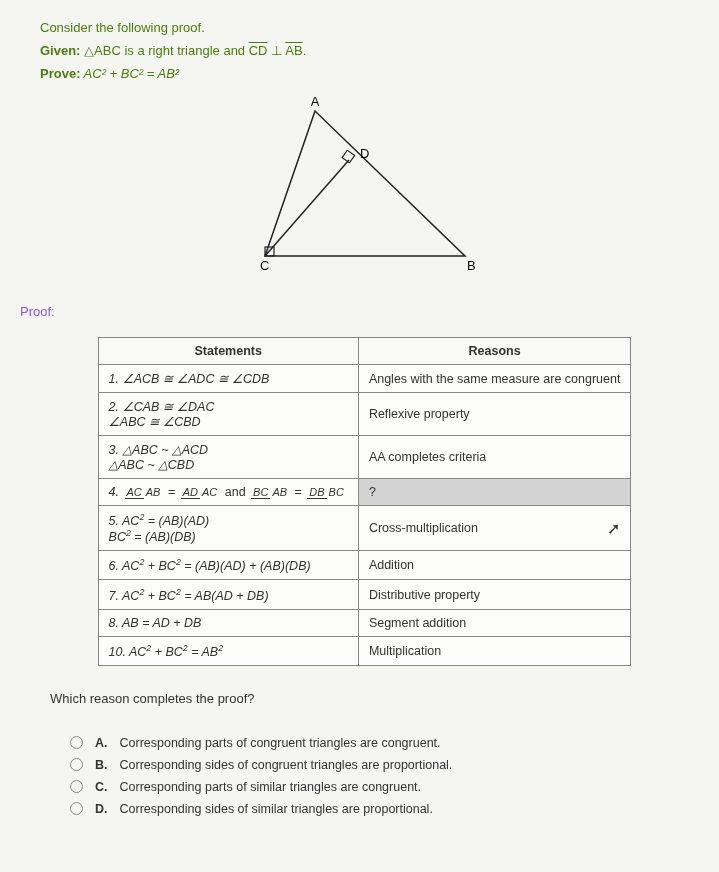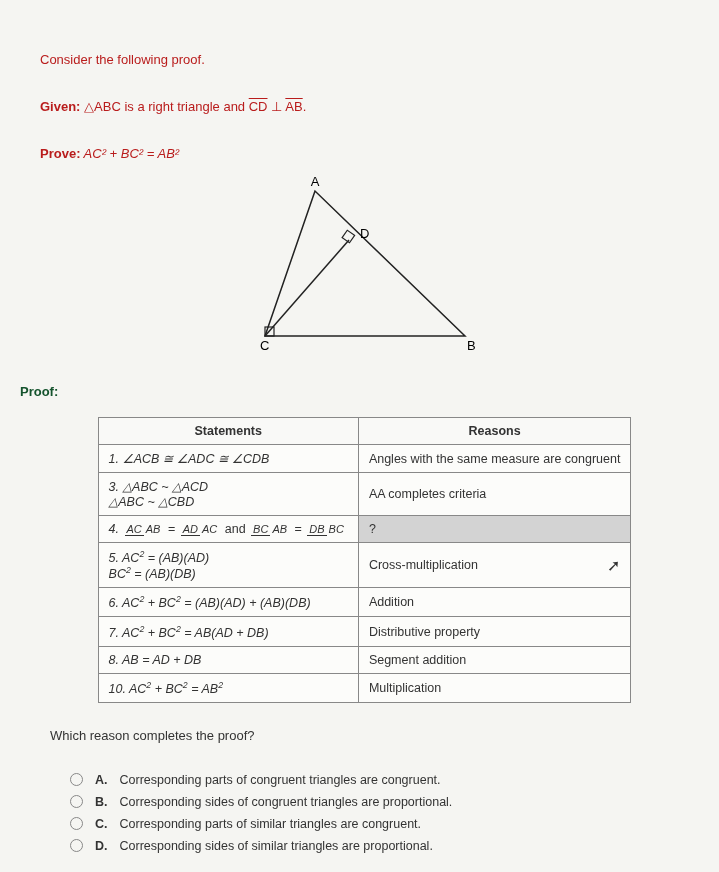--- a/index.html
+++ b/index.html
@@ -10,35 +10,34 @@
   font-family: Arial, sans-serif;
   position: relative;
 }
 .page {
   padding: 20px 30px 30px 40px;
   color: #333;
 }
 .problem-text {
   font-size: 13px;
   margin-bottom: 8px;
-  color: #b91c1c;
-  margin-top: 32px;
+  color: #4d7c0f;
 }
 .overline {
   text-decoration: overline;
 }
 .figure-wrap {
   text-align: center;
   margin: 15px 0 10px 0;
 }
 .proof-label {
   font-size: 13px;
-  font-weight: bold;
+  font-weight: normal;
   margin: 24px 0 10px -20px;
-  color: #14532d;
+  color: #8b5cf6;
 }
 table.proof {
   border-collapse: collapse;
   margin: 18px auto 25px auto;
   background: #fcfcfa;
   font-size: 12.5px;
 }
 table.proof th, table.proof td {
   border: 1px solid #888;
   padding: 6px 10px;
@@ -132,20 +131,25 @@
       <th>Statements</th>
       <th>Reasons</th>
     </tr>
     </tbody>
       <tbody id="proof-body">
         <tr>
           <td style="white-space: pre-line;"><span class="ital">1.  ∠ACB ≅ ∠ADC ≅ ∠CDB</span></td>
           <td>Angles with the same measure are congruent</td>
         </tr>
         <tr>
+          <td style="white-space: pre-line;"><span class="ital">2.  ∠CAB ≅ ∠DAC
+     ∠ABC ≅ ∠CBD</span></td>
+          <td>Reflexive property</td>
+        </tr>
+        <tr>
           <td style="white-space: pre-line;"><span class="ital">3.  △ABC ~ △ACD
      △ABC ~ △CBD</span></td>
           <td>AA completes criteria</td>
         </tr>
         <tr>
           <td><span class="ital">4.  </span><span class="frac"><span class="num">AC</span><span class="den">AB</span></span> = <span class="frac"><span class="num">AD</span><span class="den">AC</span></span> and <span class="frac"><span class="num">BC</span><span class="den">AB</span></span> = <span class="frac"><span class="num">DB</span><span class="den">BC</span></span></td>
           <td class="highlight">?</td>
         </tr>
         <tr>
           <td style="white-space: pre-line;"><span class="ital">5.  AC<sup>2</sup> = (AB)(AD)

